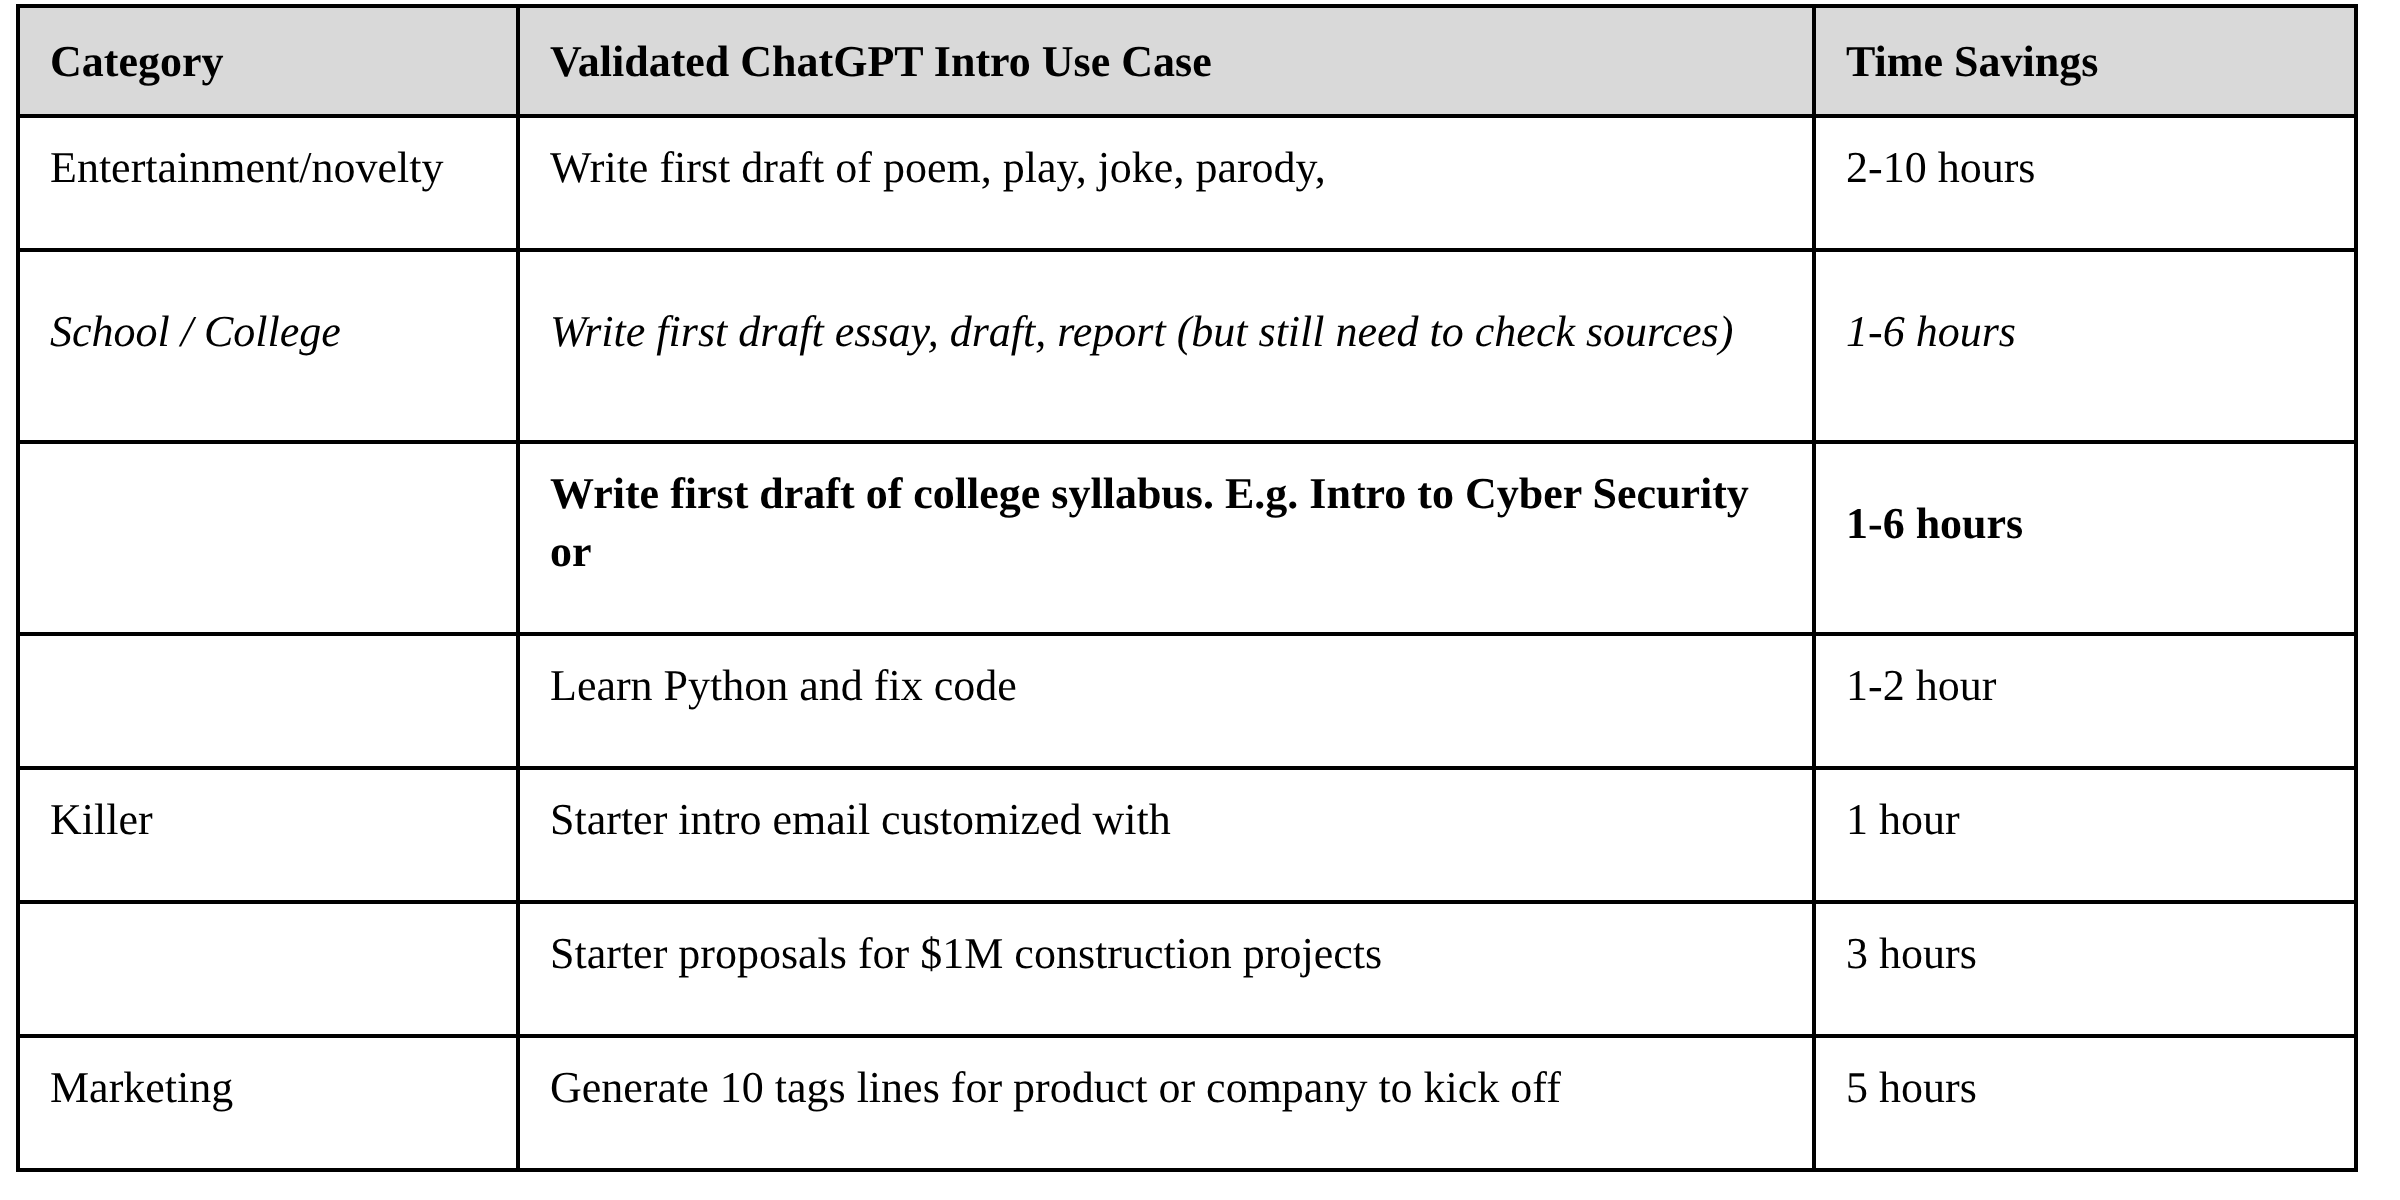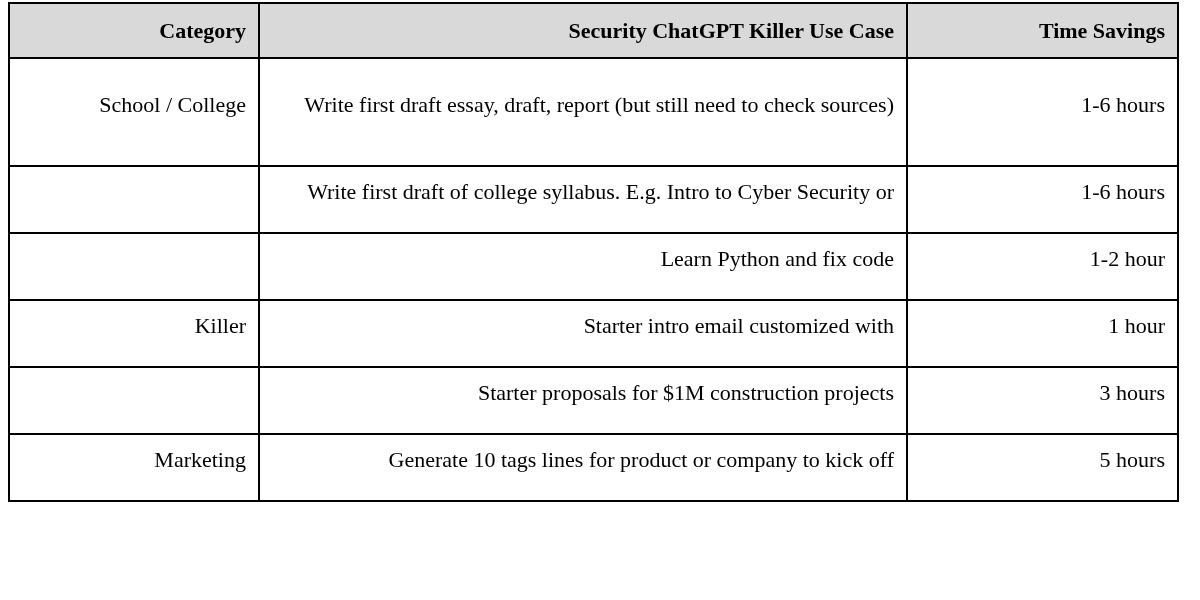--- a/index.html
+++ b/index.html
@@ -24,33 +24,33 @@
     font-size: 22px;
     line-height: 29px;
   }
   col.c1 { width: 250px; }
   col.c2 { width: 648px; }
   col.c3 { width: 271px; }
   .doc-table th, .doc-table td {
     border: 2px solid #000000;
     vertical-align: middle;
     padding: 10px 12px 26px 15px;
-    text-align: right;
+    text-align: left;
     overflow: hidden;
   }
   .doc-table thead th {
     background: #d9d9d9;
     font-weight: bold;
     height: 45px;
     padding-top: 4px;
     padding-bottom: 4px;
   }
   tr.h58 { height: 58px; }
-  tr.h84 { height: 108px; }
-  tr.h85 { height: 61px; }
+  tr.h84 { height: 96px; font-style: italic; }
+  tr.h85 { height: 61px; font-weight: bold; }
   tr.h60 { height: 60px; }
   tr.h57 { height: 57px; }
   td.cat-cell { position: relative; }
   .dropdown-chip {
     position: absolute;
     top: 7px;
     right: 3px;
     width: 19px;
     height: 19px;
     background: #f1f1f1;
@@ -78,25 +78,30 @@
 <div class="doc-table-wrap">
   <table class="doc-table">
     <colgroup>
         <col class="c1">
         <col class="c2">
         <col class="c3">
       </colgroup>
     <thead>
       <tr>
         <th>Category</th>
-        <th>Security ChatGPT Killer Use Case</th>
+        <th>Validated ChatGPT Intro Use Case</th>
         <th>Time Savings</th>
       </tr>
     </thead>
     <tbody>
+      <tr class="h58">
+        <td class="cat-cell">Entertainment/novelty</td>
+        <td>Write first draft of poem, play, joke, parody,</td>
+        <td>2-10 hours</td>
+      </tr>
       <tr class="h84">
         <td class="cat-cell">School / College</td>
         <td>Write first draft essay, draft, report (but still need to check sources)</td>
         <td>1-6 hours</td>
       </tr>
       <tr class="h85">
         <td class="cat-cell"></td>
         <td>Write first draft of college syllabus.  E.g. Intro to Cyber Security or</td>
         <td>1-6 hours</td>
       </tr>

